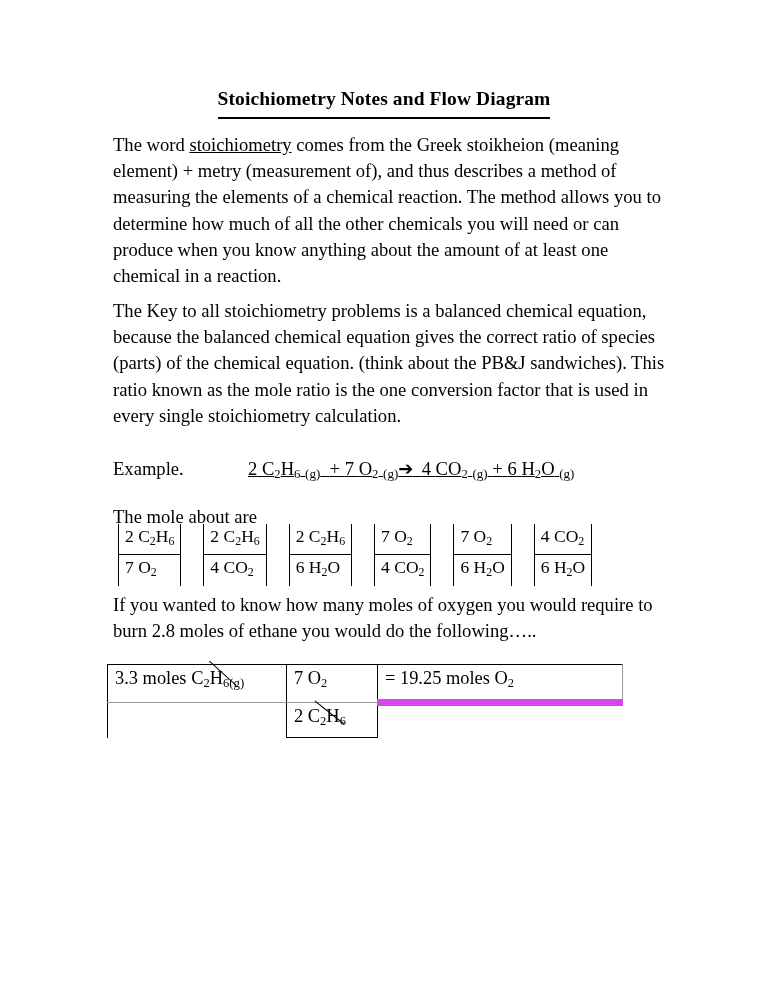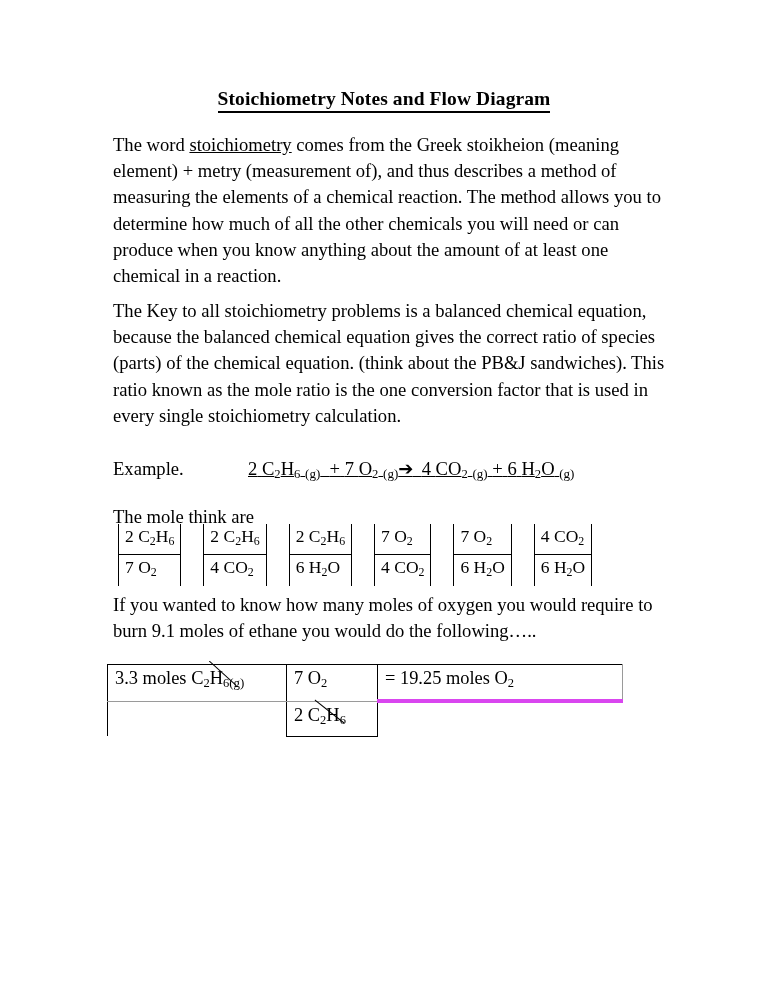--- a/index.html
+++ b/index.html
@@ -28,21 +28,21 @@
     left: 0;
     top: 88px;
     width: 768px;
     text-align: center;
     font-size: 19.5px;
     font-weight: bold;
     letter-spacing: 0.1px;
   }
   .doc-title span {
     border-bottom: 2px solid #000;
-    padding-bottom: 2px;
+    padding-bottom: 8px;
   }
 
   
   .para {
     position: absolute;
     left: 113px;
     font-size: 18.6px;
     line-height: 26.2px;
     text-align: left;
   }
@@ -144,21 +144,21 @@
     border-bottom: 1px solid #9a9a9a;
     border-right: 1px solid #000;
     width: 76px;
   }
   .c-den {
     border-bottom: 1px solid #000;
     border-right: 1px solid #000;
   }
   .c-result {
     border-top: 1px solid #000;
-    border-bottom: 4px solid #d946ef;
+    border-bottom: 7px solid #d946ef;
     border-right: 1px solid #9a9a9a;
     width: 230px;
   }
   .c-empty {
     border: none;
   }
 
   
   .cancel-wrap {
     position: relative;
@@ -181,21 +181,21 @@
   <div class="doc-title"><span>Stoichiometry Notes and Flow Diagram</span></div>
 
   <div class="para" id="para-intro"><span>The word </span><span class="u">stoichiometry</span><span> comes from the Greek stoikheion (meaning element) + metry (measurement of), and thus describes a method of measuring the elements of a chemical reaction.   The method allows you to determine how much of all the other chemicals you will need or can produce when you know anything about the amount of at least one chemical in a reaction.</span></div>
 
   <div class="para" id="para-key">The Key to all stoichiometry problems is a balanced chemical equation, because the balanced chemical equation gives the correct ratio of species (parts) of the chemical equation.  (think about the PB&amp;J sandwiches).   This ratio known as the mole ratio is the one conversion factor that is used in every single stoichiometry calculation.</div>
 
   <div class="example-line">
     <span class="example-label">Example.</span><span class="eq"><span>2</span>&nbsp;<span>C</span><sub>2</sub><span>H</span><sub>6</sub>&nbsp;<span class="state">(g)</span>&nbsp; <span>+</span> <span>7</span>&nbsp;<span>O</span><sub>2</sub>&nbsp;<span class="state">(g)</span><span class="arrow">➔</span>&nbsp; <span>4</span>&nbsp;<span>CO</span><sub>2</sub>&nbsp;<span class="state">(g)</span> <span>+</span> <span>6</span>&nbsp;<span>H</span><sub>2</sub><span>O</span>&nbsp;<span class="state">(g)</span></span>
   </div>
 
-  <div class="para" id="para-moles">The mole think are</div>
+  <div class="para" id="para-moles">The mole about are</div>
 
   <div class="ratio-strip">
 
     <div class="ratio-cell">
       <div class="num"><span>2</span>&nbsp;<span>C</span><sub>2</sub><span>H</span><sub>6</sub></div>
       <div class="den"><span>7</span>&nbsp;<span>O</span><sub>2</sub><span></span><sub></sub></div>
     </div>
     <div class="ratio-gap"></div>
 
     <div class="ratio-cell">
@@ -222,21 +222,21 @@
     </div>
     <div class="ratio-gap"></div>
 
     <div class="ratio-cell">
       <div class="num"><span>4</span>&nbsp;<span>CO</span><sub>2</sub><span></span><sub></sub></div>
       <div class="den"><span>6</span>&nbsp;<span>H</span><sub>2</sub><span>O</span><sub></sub></div>
     </div>
 
   </div>
 
-  <div class="para" id="para-burn">If you wanted to know how many moles of oxygen you would require to burn 9.1 moles of ethane you would do the following…..</div>
+  <div class="para" id="para-burn">If you wanted to know how many moles of oxygen you would require to burn 2.8 moles of ethane you would do the following…..</div>
 
   <table class="calc-table">
     <tbody>
         <tr>
       <td class="c-given"><span>3.3 moles </span><span class="cancel-wrap"><span>C</span><sub>2</sub><span>H</span><sub>6</sub><span class="state">(g)</span><svg class="strike" viewBox="0 0 100 26" preserveAspectRatio="none">
                 <line x1="38" y1="0" x2="88" y2="24" stroke="#000" stroke-width="1.3"></line>
               </svg></span></td>
       <td class="c-num"><span>7</span>&nbsp;<span>O</span><sub>2</sub></td>
       <td class="c-result"><span>=  19.25 moles O</span><sub>2</sub></td>
     </tr>

